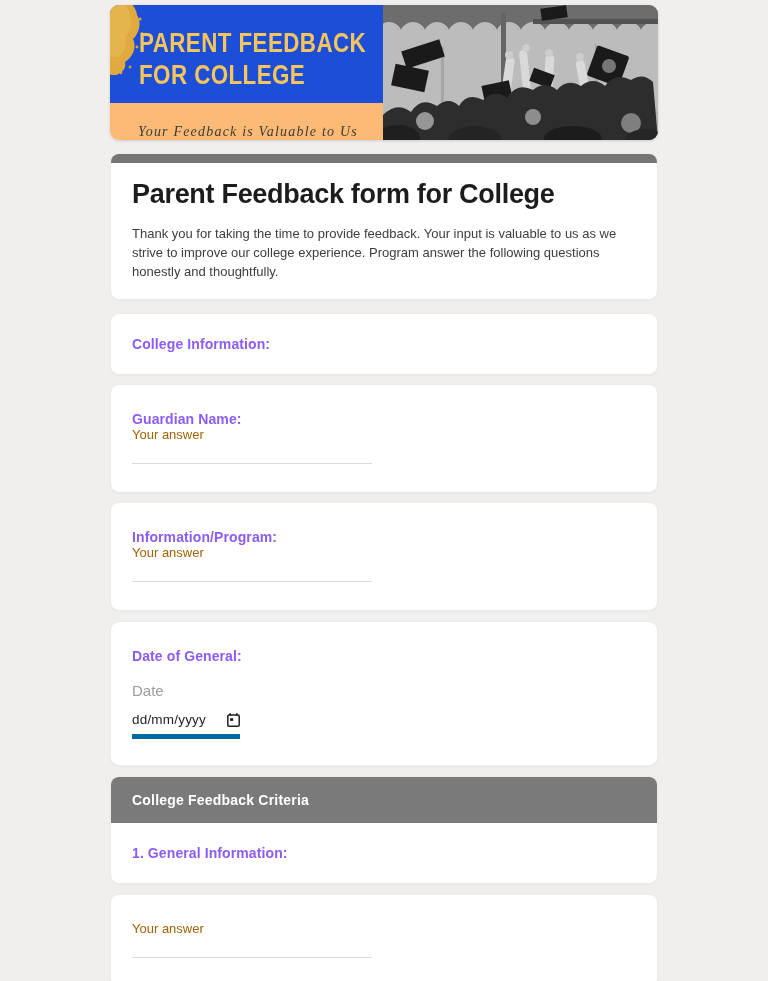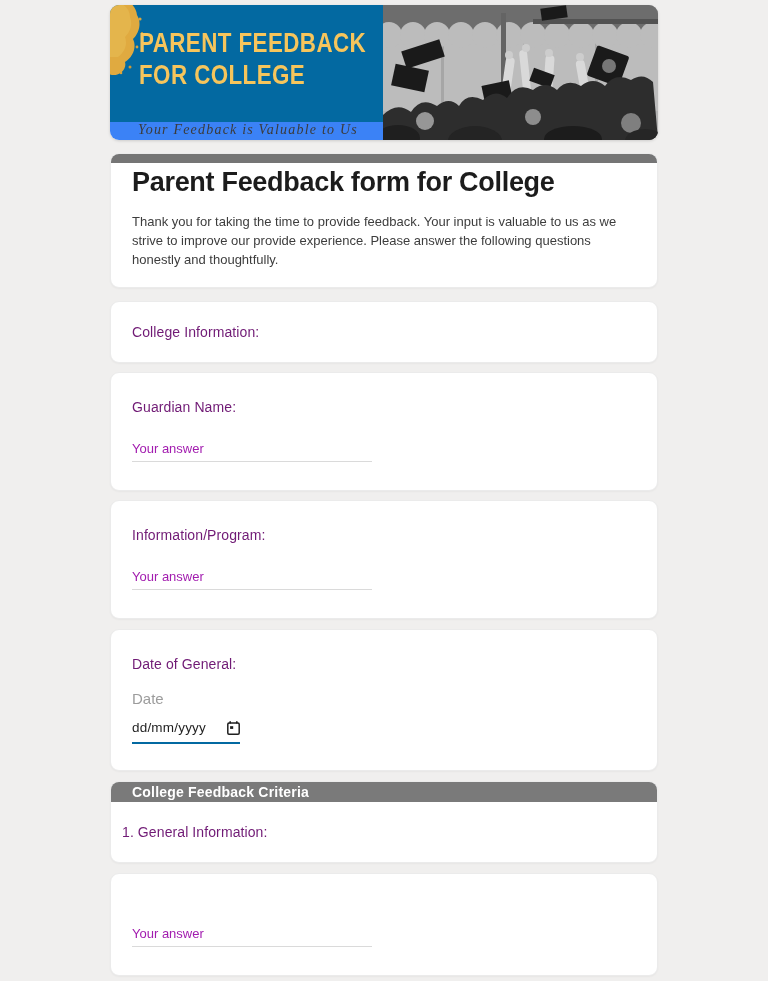--- a/index.html
+++ b/index.html
@@ -11,74 +11,74 @@
   }
   .page { width: 548px; margin: 0 auto; padding-top: 5px; }
 
   
   .banner {
     height: 135px; border-radius: 9px; overflow: hidden; display: flex;
     box-shadow: 0 1px 3px rgba(0,0,0,.15);
     background: #fff;
   }
   .banner-left { width: 273px; display: flex; flex-direction: column; flex-shrink: 0; }
-  .banner-maroon { position: relative; height: 117px; background: #0369a1; overflow: hidden; padding-left: 31px; }
+  .banner-maroon { position: relative; height: 98px; background: #1d4ed8; overflow: hidden; padding-left: 31px; }
   .brush { position: absolute; left: -4px; top: -6px; }
   .banner-title {
     position: absolute; left: 29px; top: 21px;
     font-weight: bold; font-size: 26px; line-height: 30px;
     color: #f6c55c; letter-spacing: 0.5px; white-space: nowrap;
     transform: scaleX(.86) scaleY(1.08); transform-origin: left top;
   }
-  .banner-white { flex: 1; background: #3b82f6; display: flex; align-items: flex-start; padding-left: 28px; }
+  .banner-white { flex: 1; background: #fdba74; display: flex; align-items: flex-end; padding-left: 28px; }
   .banner-tagline {
     font-family: "Liberation Serif", serif; font-style: italic;
     font-size: 14px; color: #3b3b3b; letter-spacing: 1.2px;
   }
   .banner-right { flex: 1; background: #b9b9b9; }
   .banner-right svg { display: block; width: 100%; height: 100%; }
 
   
   .card {
     background: #fff; border-radius: 9px; border: 1px solid #ebebeb;
     box-shadow: 0 1px 2px rgba(0,0,0,.04); margin-top: 13px; overflow: hidden;
   }
-  .q-label { font-size: 14px; font-weight: normal; color: #701a75; letter-spacing: .1px; }
+  .q-label { font-size: 14px; font-weight: bold; color: #8b5cf6; letter-spacing: .1px; }
 
   .header-strip { height: 9px; background: #757575; }
-  .header-body { padding: 4px 21px 18px; }
+  .header-body { padding: 16px 21px 18px; }
   .form-title { font-size: 27px; font-weight: bold; color: #1c1c1c; letter-spacing: -0.3px; margin-bottom: 14px; }
   .form-desc { font-size: 13px; color: #3d3d3d; line-height: 19px; max-width: 505px; }
 
   .label-card { padding: 22px 21px; }
 
   .text-card { padding: 26px 21px 28px; margin-top: 9px; }
   .answer-line {
-    margin-top: 26px; width: 240px;
-    border-bottom: 1px solid #dadada; padding-bottom: 5px;
-    font-size: 13px; color: #a21caf; cursor: text;
+    width: 240px;
+    border-bottom: 1px solid #dadada; padding-bottom: 21px;
+    font-size: 13px; color: #a16207; cursor: text;
   }
 
   .date-card { padding: 26px 21px 26px; margin-top: 10px; }
   .date-sub { margin-top: 18px; font-size: 15px; color: #9c9c9c; }
   .date-row {
     margin-top: 13px; width: 108px; padding-bottom: 7px;
-    border-bottom: 2px solid #0369a1;
+    border-bottom: 5px solid #0369a1;
     display: flex; align-items: center; justify-content: space-between; cursor: text;
   }
   .date-value { font-size: 13.5px; color: #1f1f1f; letter-spacing: .2px; }
   .cal-icon { display: inline-flex; cursor: pointer; }
 
   .section-card { margin-top: 10px; }
   .section-bar {
-    height: 20px; background: #7a7a7a; color: #ffffff;
+    height: 46px; background: #7a7a7a; color: #ffffff;
     display: flex; align-items: center; padding: 0 21px;
     font-size: 14px; font-weight: bold; letter-spacing: .2px;
   }
-  .section-body { padding: 22px 11px; }
+  .section-body { padding: 22px 21px; }
 
   .last-card { margin-top: 10px; }
 </style>
 </head>
 <body>
 
 <div class="page">
 
   <div class="banner">
     <div class="banner-left">
@@ -161,21 +161,21 @@
         <ellipse cx="190" cy="134" rx="29" ry="13" fill="#1c1c1c"></ellipse>
         <ellipse cx="262" cy="136" rx="20" ry="12" fill="#262626"></ellipse>
       </svg>
     </div>
   </div>
 
   <div class="card">
     <div class="header-strip"></div>
     <div class="header-body">
       <div class="form-title">Parent Feedback form for College</div>
-      <div class="form-desc">Thank you for taking the time to provide feedback. Your input is valuable to us as we strive to improve our provide experience. Please answer the following questions honestly and thoughtfully.</div>
+      <div class="form-desc">Thank you for taking the time to provide feedback. Your input is valuable to us as we strive to improve our college experience. Program answer the following questions honestly and thoughtfully.</div>
     </div>
   </div>
 
   <div class="card label-card">
     <div class="q-label">College Information:</div>
   </div>
 
   <div class="card text-card">
     <div class="q-label">Guardian Name:</div>
     <div class="answer-line">Your answer</div>

